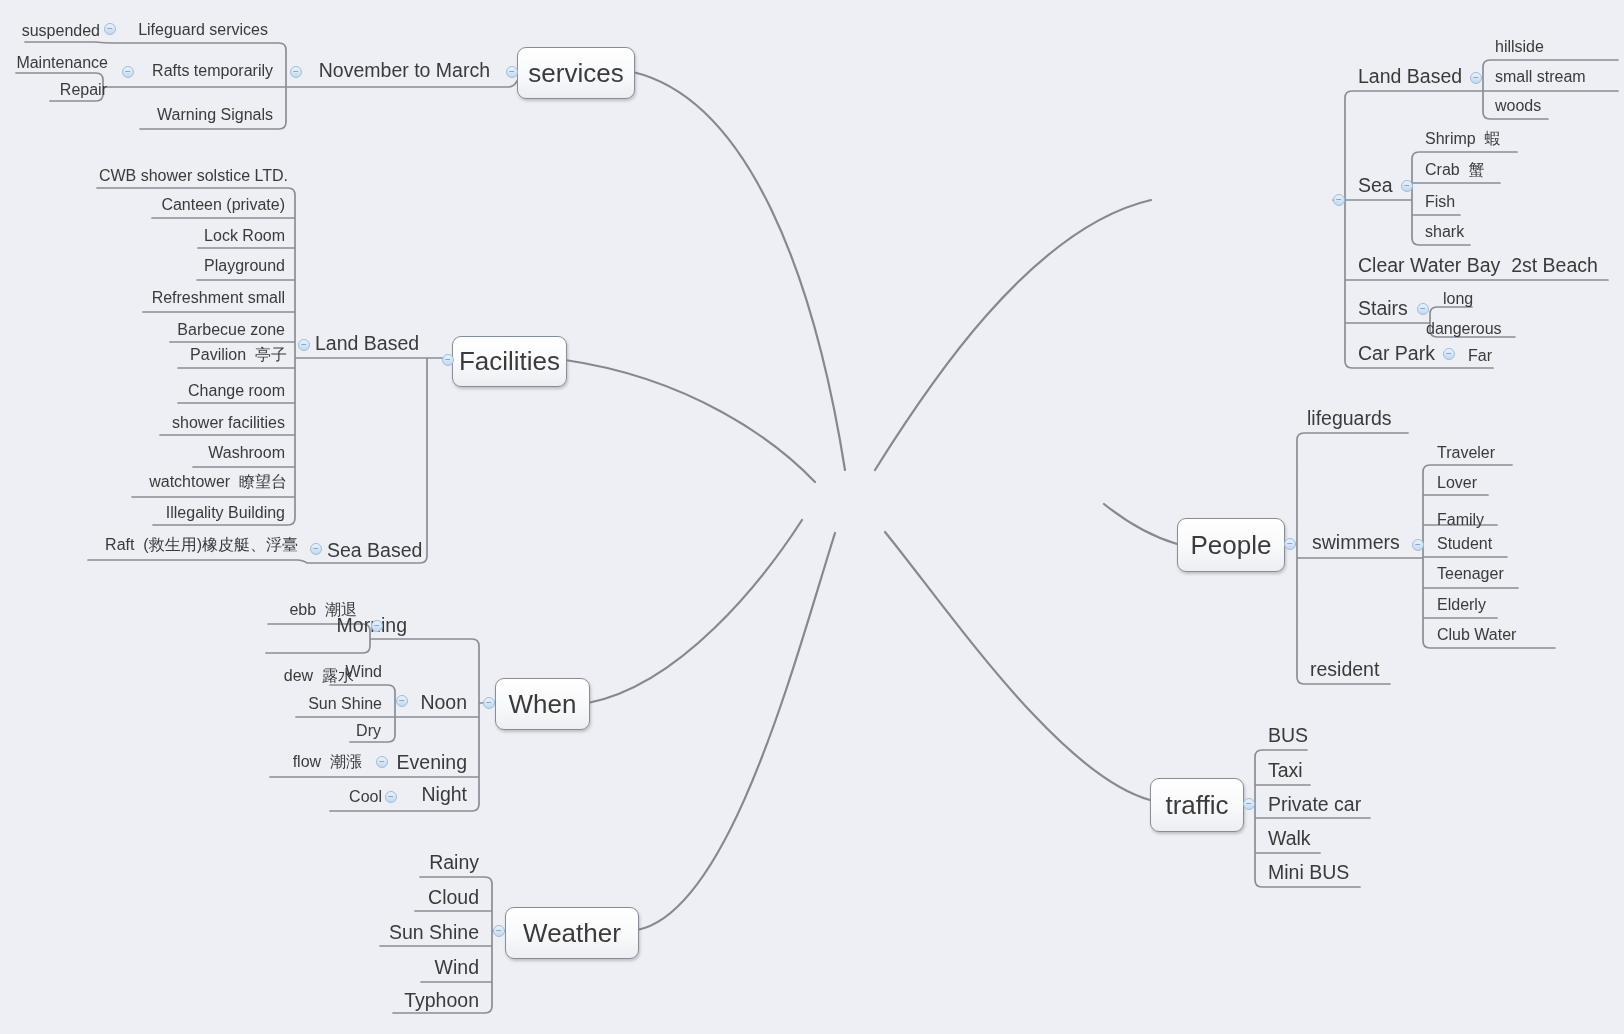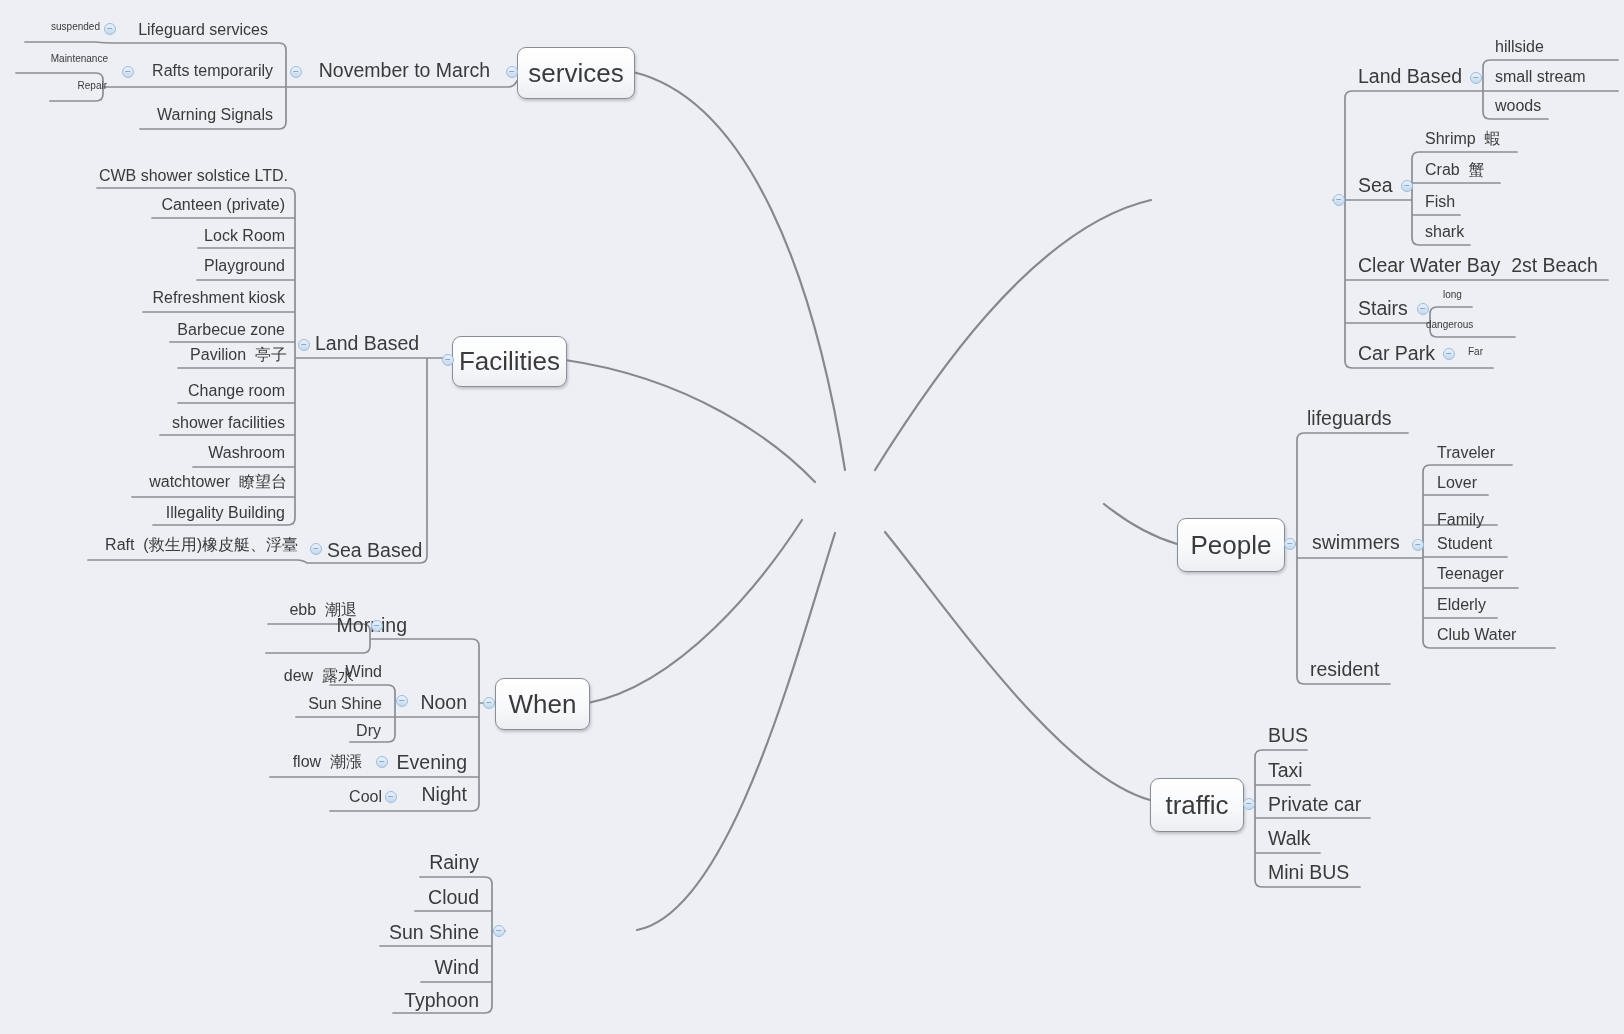--- a/index.html
+++ b/index.html
@@ -1,21 +1,21 @@
 <!DOCTYPE html>
 <html><head>
 <meta charset="utf-8">
 <style>
   html,body{margin:0;padding:0;}
   body{font-family:"Liberation Sans","DejaVu Sans",sans-serif;background:#edeff4;}
   #canvas{position:relative;width:1624px;height:1034px;overflow:hidden;background:#edeff4;}
   #wires{position:absolute;left:0;top:0;width:1624px;height:1034px;}
   .lbl{position:absolute;white-space:pre;color:#3a3a3a;font-size:16px;line-height:1.25;cursor:default;}
   .s2{font-size:19.5px;}
-  .s4{font-size:10px;}
+  .s4{font-size:16px;}
   .box{position:absolute;display:flex;align-items:center;justify-content:center;
        background:linear-gradient(180deg,#ffffff 0%,#f8f9fb 55%,#eceef2 100%);
        border:1.6px solid #878d95;border-radius:9px;color:#3b3b3b;font-size:26px;
        box-shadow:1px 2px 3px rgba(96,102,114,.35);white-space:pre;}
   .central{position:absolute;display:flex;align-items:center;justify-content:center;
        background:linear-gradient(180deg,#ddeefd 0%,#bedaf6 45%,#a5c9ef 100%);
        border:1.6px solid #7e9cbe;border-radius:11px;color:#3d4c5e;
        font-size:24px;font-weight:bold;box-shadow:1px 2px 4px rgba(80,95,120,.45);white-space:pre;}
   .tgl{position:absolute;width:12px;height:12px;border-radius:50%;
        background:linear-gradient(180deg,#eaf2fb,#c3d9ef);border:1px solid #9fbcdc;
@@ -65,37 +65,38 @@
       M1512,465 H1430 Q1423,465 1423,472 V641 Q1423,648 1430,648 H1555
       M1423,495 H1488 M1423,525 H1497 M1423,557 H1507 M1423,588 H1518 M1423,618 H1497
       M1242,804 H1255
       M1307,750 H1262 Q1255,750 1255,757 V880 Q1255,887 1262,887 H1360
       M1255,785 H1310 M1255,818 H1370 M1255,853 H1320"></path>
   </svg>
 
   <div class="box" style="left:517px;top:47px;width:116px;height:50px">services</div>
   <div class="box" style="left:452px;top:336px;width:113px;height:49px">Facilities</div>
   <div class="box" style="left:495px;top:678px;width:93px;height:50px">When</div>
+  <div class="box" style="left:505px;top:907px;width:132px;height:50px">Weather</div>
   <div class="box" style="left:1177px;top:518px;width:106px;height:52px">People</div>
   <div class="box" style="left:1150px;top:778px;width:92px;height:52px">traffic</div>
 
   <div class="lbl s2" style="right:1134px;top:58px">November to March</div>
   <div class="lbl" style="right:1356px;top:20px">Lifeguard services</div>
   <div class="lbl s4" style="right:1524px;top:21px">suspended</div>
   <div class="lbl" style="right:1351px;top:61px">Rafts temporarily</div>
   <div class="lbl s4" style="right:1516px;top:53px">Maintenance</div>
   <div class="lbl s4" style="right:1517px;top:80px">Repair</div>
   <div class="lbl" style="right:1351px;top:105px">Warning Signals</div>
 
   <div class="lbl s2" style="left:315px;top:331px">Land Based</div>
   <div class="lbl" style="right:1336px;top:166px">CWB shower solstice LTD.</div>
   <div class="lbl" style="right:1339px;top:195px">Canteen (private)</div>
   <div class="lbl" style="right:1339px;top:226px">Lock Room</div>
   <div class="lbl" style="right:1339px;top:256px">Playground</div>
-  <div class="lbl" style="right:1339px;top:288px">Refreshment kiosk</div>
+  <div class="lbl" style="right:1339px;top:288px">Refreshment small</div>
   <div class="lbl" style="right:1339px;top:320px">Barbecue zone</div>
   <div class="lbl" style="right:1337px;top:345px">Pavilion  亭子</div>
   <div class="lbl" style="right:1339px;top:381px">Change room</div>
   <div class="lbl" style="right:1339px;top:413px">shower facilities</div>
   <div class="lbl" style="right:1339px;top:443px">Washroom</div>
   <div class="lbl" style="right:1337px;top:472px">watchtower  瞭望台</div>
   <div class="lbl" style="right:1339px;top:503px">Illegality Building</div>
   <div class="lbl s2" style="left:327px;top:538px">Sea Based</div>
   <div class="lbl" style="right:1326px;top:535px">Raft  (救生用)橡皮艇、浮臺</div>
 

